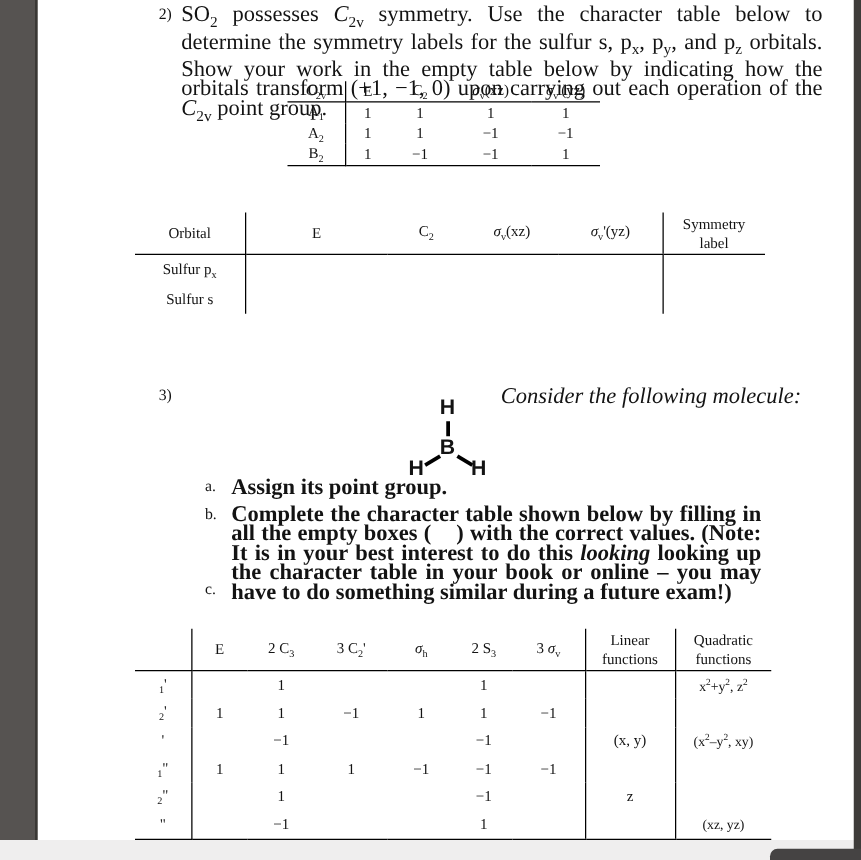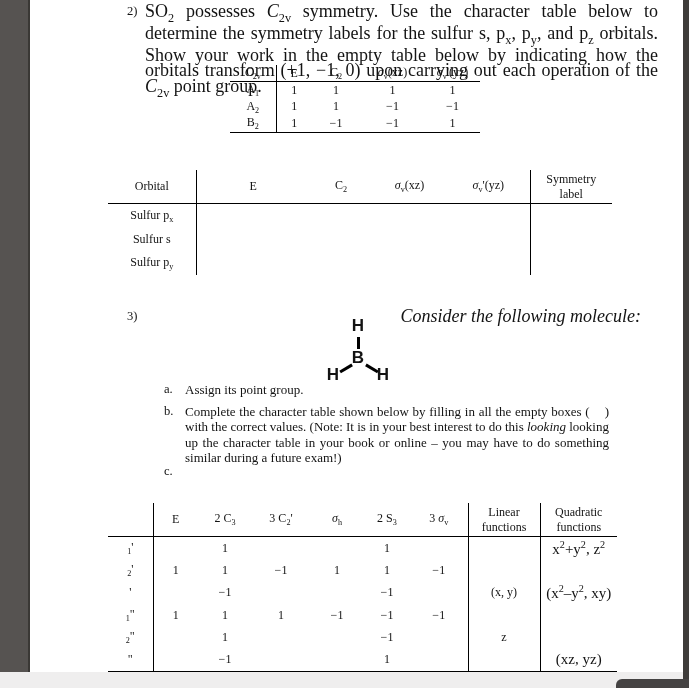--- a/index.html
+++ b/index.html
@@ -27,21 +27,21 @@
   .qnum {
     position:absolute; font-size:12.6px; line-height:15.4px;
   }
   .qtext {
     position:absolute; font-size:18px; line-height:15.4px; text-align:justify;
   }
   .item-letter {
     position:absolute; font-size:12.6px; line-height:15.4px;
   }
   .item-text {
-    position:absolute; font-size:13px; line-height:15.4px; text-align:justify;
+    position:absolute; font-size:18px; line-height:15.4px; text-align:justify;font-weight:bold;
   }
   sub { font-size:0.68em; }
   sup { font-size:0.68em; }
   
   table { border-collapse:collapse; table-layout:fixed; position:absolute;font-family:Liberation Serif, serif; }
   td { padding:0; text-align:center; vertical-align:middle; font-size:12px; overflow:hidden; }
   .c2v-table { left:230px; top:65px; width:250px; }
   .c2v-table td { height:14.7px; }
   .c2v-table tr.hdr td { height:15px; border-bottom:1px solid #000; }
   .c2v-table td:first-child { border-right:1px solid #000; }
@@ -54,21 +54,21 @@
   .work-table td:last-child { border-left:1px solid #000; }
   .work-table tr.last td { border-bottom:1px solid #000; }
 
   .d3h-table { left:108px; top:503px; width:509px; }
   .d3h-table tr.hdr td { height:33px; border-bottom:1px solid #000; }
   .d3h-table td { height:22.3px; }
   .d3h-table td:nth-child(1) { border-right:1px solid #000; }
   .d3h-table td:nth-child(8) { border-left:1px solid #000; }
   .d3h-table td:nth-child(9) { border-left:1px solid #000; }
   .d3h-table tr.last td { border-bottom:1px solid #000; }
-  .d3h-table td.qf { font-size:15px; }
+  .d3h-table td.qf { font-size:11px; }
 
   
   .molecule {
     position:absolute; left:320px; top:317px; width:80px; height:72px;
     font-family:"Liberation Sans","DejaVu Sans",sans-serif; font-weight:bold; font-size:17px;
   }
   .mol-atom { position:absolute; width:24px; text-align:center; line-height:18px; }
   .mol-bond { position:absolute; background:#000; }
   .bond-v { left:37px; top:20px; width:3px; height:12px; }
   .bond-l { left:19px; top:50px; width:14px; height:2.6px; transform:rotate(-31deg); }
@@ -154,28 +154,20 @@
           <td></td>
     </tr>
     <tr>
       <td>Sulfur s</td>
       <td></td>
           <td></td>
           <td></td>
           <td></td>
           <td></td>
     </tr>
-    <tr>
-      <td>Sulfur p<sub>y</sub></td>
-      <td></td>
-          <td></td>
-          <td></td>
-          <td></td>
-          <td></td>
-    </tr>
   </tbody>
     </table>
 
   <span class="qnum" style="left:127px; top:309px;">3)</span>
   <div class="qtext" style="left:128px; top:309px; width:513px; text-align:right;font-style:italic;">Consider the following molecule:</div>
 
   <div class="molecule">
     <span class="mol-atom" style="left:26px; top:0px;">H</span>
     <div class="mol-bond bond-v"></div>
     <span class="mol-atom" style="left:26px; top:32px;">B</span>

